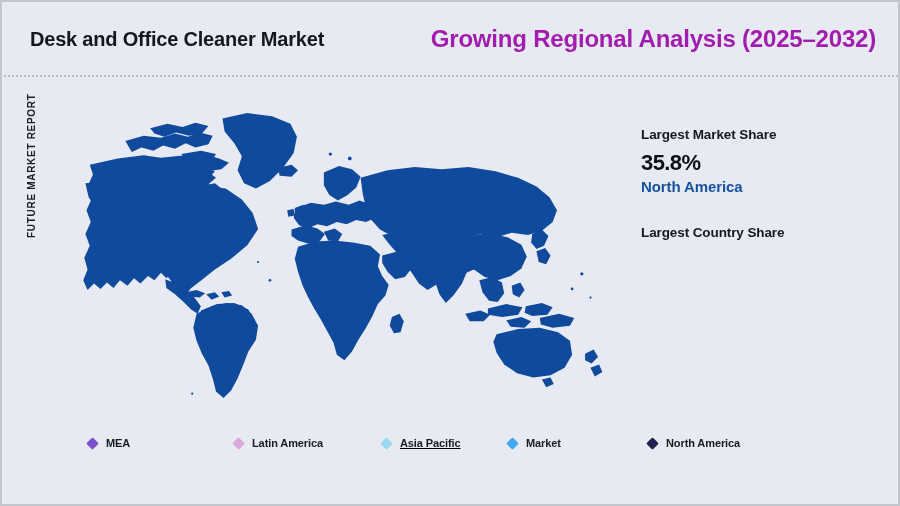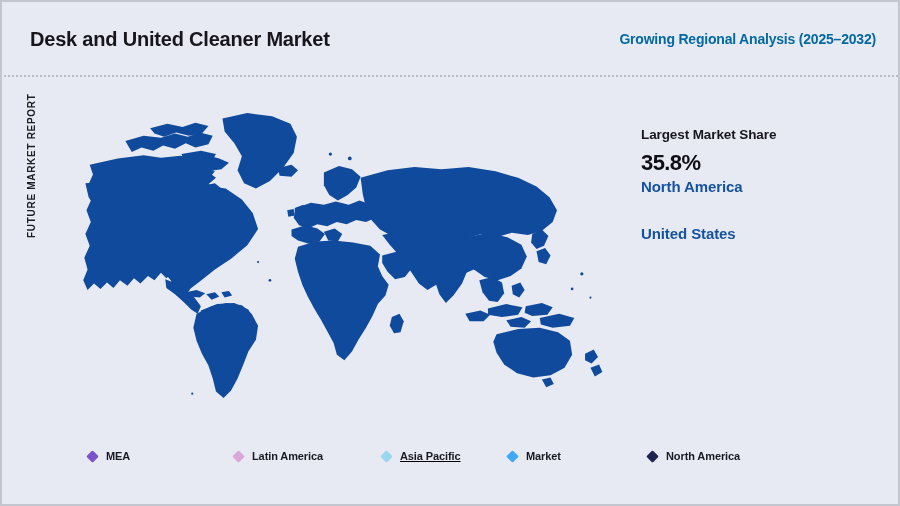--- a/index.html
+++ b/index.html
@@ -37,23 +37,23 @@
     padding: 0 26px 0 28px;
   }
   .header-title {
     font-size: 20px;
     font-weight: bold;
     color: #16161c;
     letter-spacing: -0.2px;
     white-space: nowrap;
   }
   .header-subtitle {
-    font-size: 14px;
-    font-weight: bold;
-    color: #0369a1;
+    font-size: 24px;
+    font-weight: bold;
+    color: #a21caf;
     letter-spacing: -0.2px;
     white-space: nowrap;
   }
   .header-divider {
     position: absolute;
     left: 2px;
     top: 73px;
     width: 894px;
     height: 0;
     border-top: 2px dotted #b9bdc9;
@@ -118,21 +118,21 @@
     font-size: 15px;
     font-weight: bold;
     color: #15529e;
     letter-spacing: -0.1px;
   }
 
   
   .legend {
     position: absolute;
     left: 86px;
-    top: 448px;
+    top: 435px;
     width: 700px;
     height: 20px;
     text-align: center;
   }
   .legend-item {
     position: absolute;
     display: flex;
     align-items: center;
     white-space: nowrap;
   }
@@ -150,21 +150,21 @@
     color: #1a1a22;
     letter-spacing: -0.1px;
   }
 </style>
 </head>
 <body>
 
 <div id="infographic">
 
   <div class="header">
-    <div class="header-title">Desk and United Cleaner Market</div>
+    <div class="header-title">Desk and Office Cleaner Market</div>
     <div class="header-subtitle">Growing Regional Analysis (2025–2032)</div>
   </div>
   <div class="header-divider"></div>
 
   <div class="brand-label">FUTURE MARKET REPORT</div>
 
   <div class="map-wrap">
     <svg viewBox="0 0 1010 555" preserveAspectRatio="xMidYMid meet">
       <g id="land">
 
@@ -293,21 +293,21 @@
 
   <div class="stats">
 
     <div class="stat-block">
       <div class="stat-label">Largest Market Share</div>
       <div class="stat-value">35.8%</div>
       <div class="stat-region">North America</div>
     </div>
 
     <div class="stat-block">
-      <div class="stat-region">United States</div>
+      <div class="stat-label">Largest Country Share</div>
     </div>
 
   </div>
 
   <div class="legend">
 
     <div class="legend-item" style="left:0px;">
       <span class="legend-dot" style="background:#7b52c9;"></span>
       <span class="legend-text">MEA</span>
     </div>

